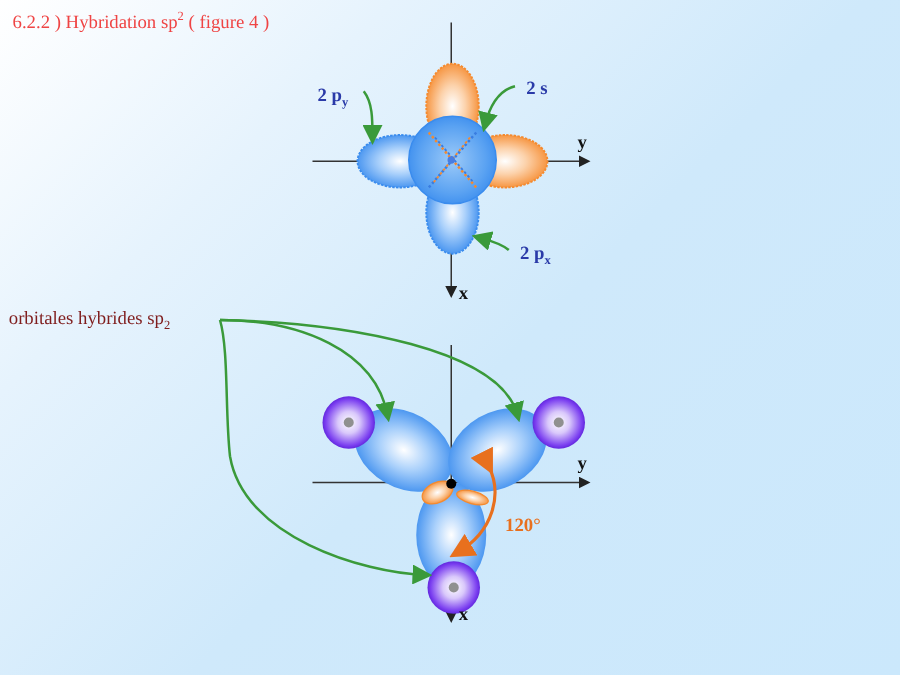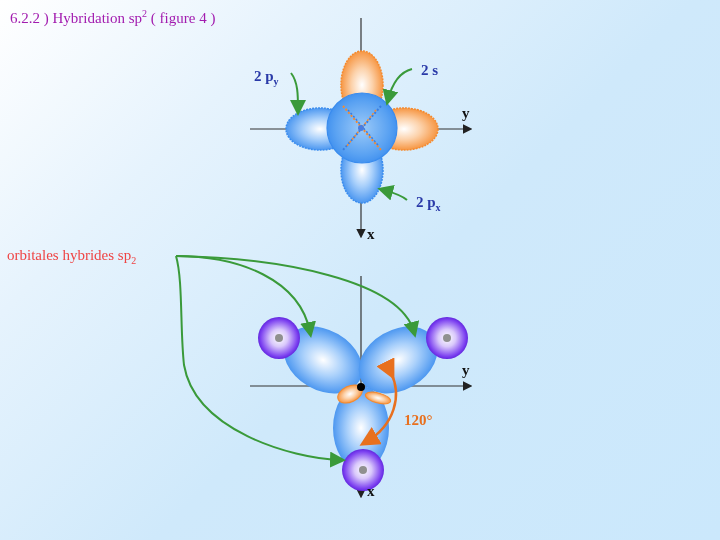--- a/index.html
+++ b/index.html
@@ -2,25 +2,25 @@
 <html><head>
 <meta charset="utf-8">
 <style>
   html, body { margin: 0; padding: 0; }
   body {
     width: 720px; height: 540px; overflow: hidden; position: relative;
     background: linear-gradient(135deg, #ffffff 0%, #e6f3fd 25%, #cfe9fb 55%, #cbe8fc 100%);
     font-family: "Liberation Serif", serif;
   }
   .title {
-    position: absolute; left: 10px; top: 8px; font-size: 15px; color: #a21caf;
+    position: absolute; left: 10px; top: 8px; font-size: 15px; color: #ef4444;
   }
   .title sup { font-size: 10px; }
   .hyb-label {
-    position: absolute; left: 7px; top: 247px; font-size: 15px; color: #ef4444;
+    position: absolute; left: 7px; top: 247px; font-size: 15px; color: #7f1d1d;
   }
   .hyb-label sub { font-size: 10px; }
   svg.diagram { position: absolute; left: 0; top: 0; }
   .lbl { font-family: "Liberation Serif", serif; font-weight: bold; }
 </style>
 </head>
 <body>
 
 <div class="title">
   <span>6.2.2 ) Hybridation sp</span><sup>2</sup><span> ( figure 4 )</span>

